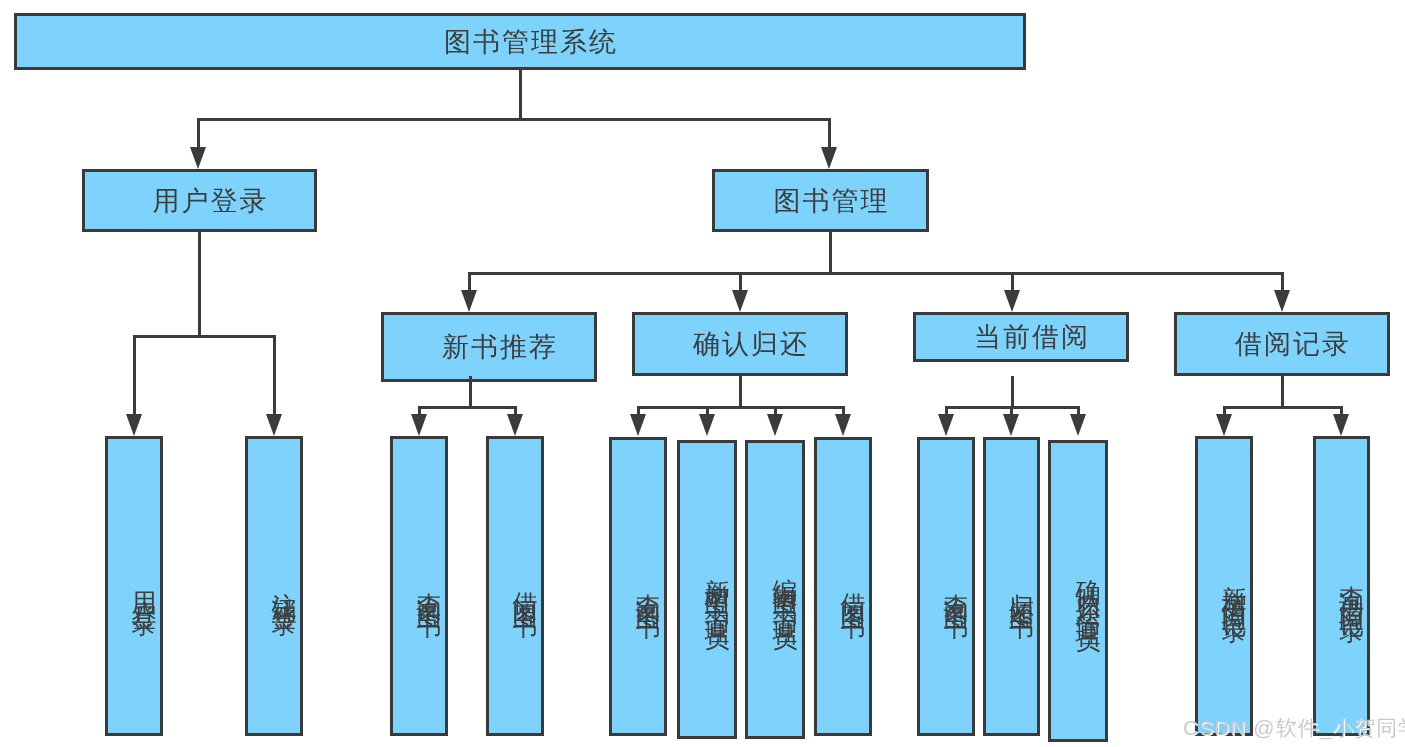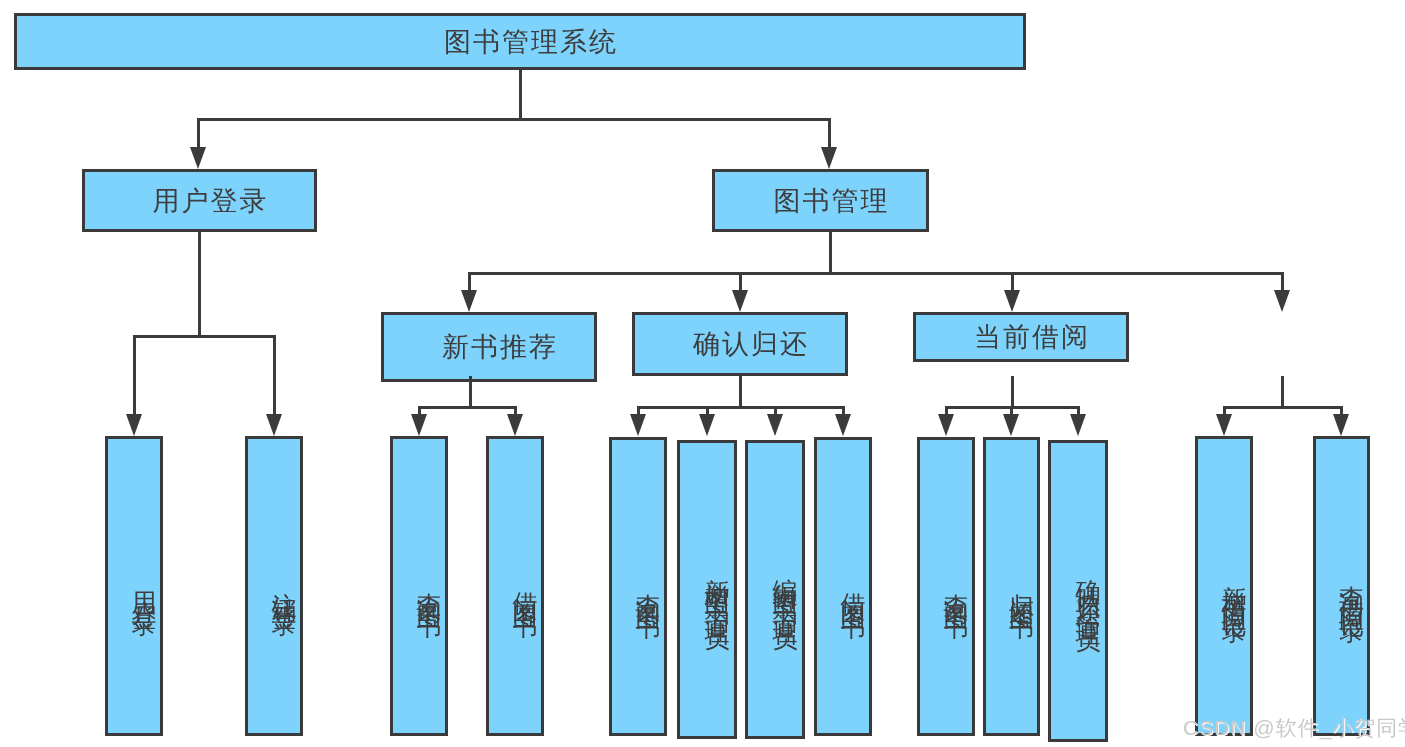--- a/index.html
+++ b/index.html
@@ -105,20 +105,23 @@
 
   <div class="node" style="left:381px; top:312px; width:216px; height:70px;">
     <span class="hlabel">新书推荐</span>
   </div>
   <div class="node" style="left:632px; top:312px; width:216px; height:64px;">
     <span class="hlabel">确认归还</span>
   </div>
   <div class="node" style="left:904px; top:312px; width:216px; height:50px;margin-left:9px;">
     <span class="hlabel">当前借阅</span>
   </div>
+  <div class="node" style="left:1174px; top:312px; width:216px; height:64px;">
+    <span class="hlabel">借阅记录</span>
+  </div>
 
   <div class="vline" style="left:469px; top:376px; height:30px;"></div>
   <div class="hline" style="left:419px; top:406px; width:97px;"></div>
   <div class="vline" style="left:418px; top:406px; height:8px;"></div>
   <div class="arrowhead" style="left:411px; top:414px;"></div>
   <div class="vline" style="left:514px; top:406px; height:8px;"></div>
   <div class="arrowhead" style="left:507px; top:414px;"></div>
 
   <div class="vline" style="left:739px; top:376px; height:30px;"></div>
   <div class="hline" style="left:638px; top:406px; width:206px;"></div>

